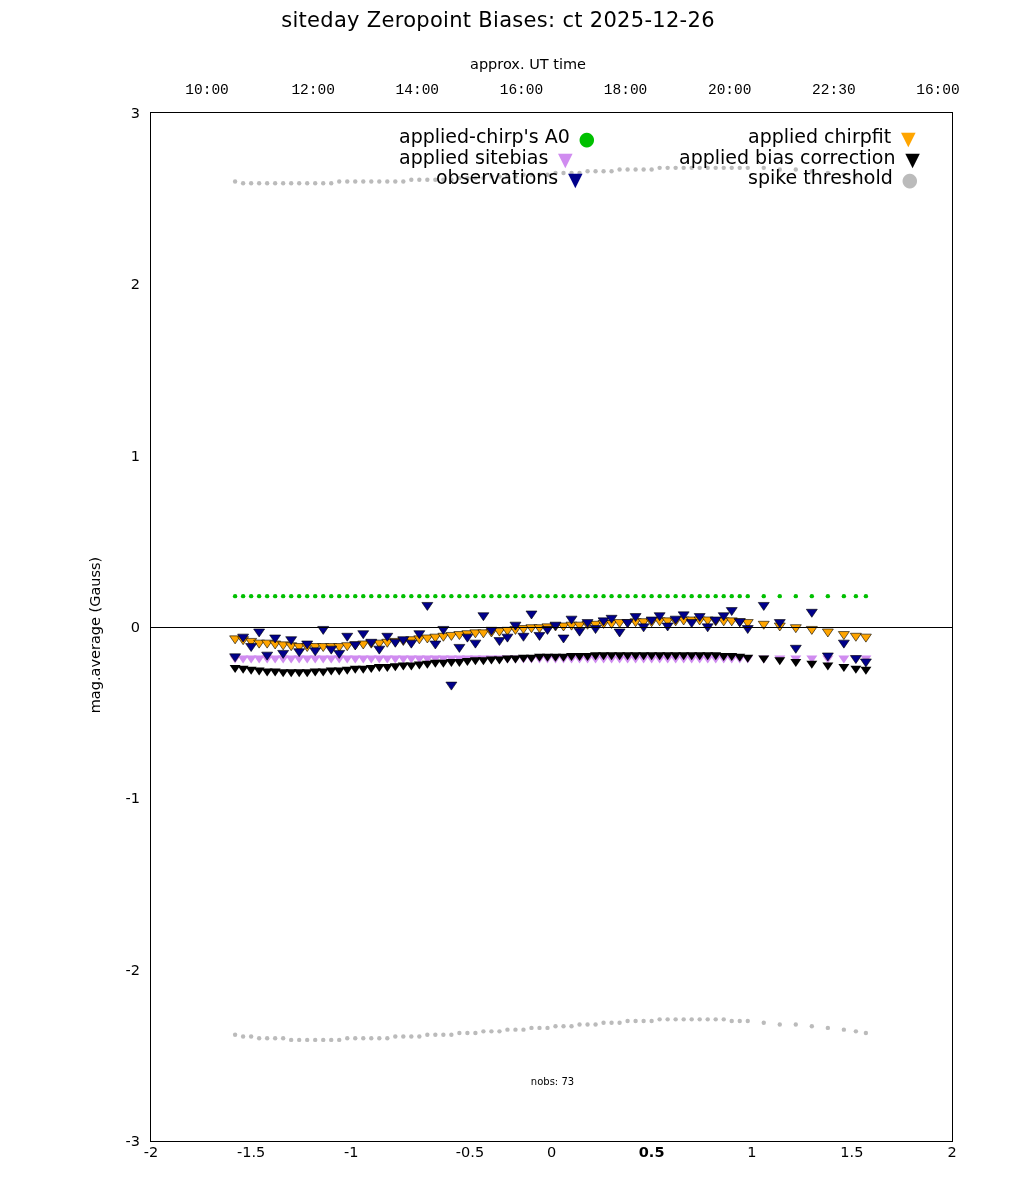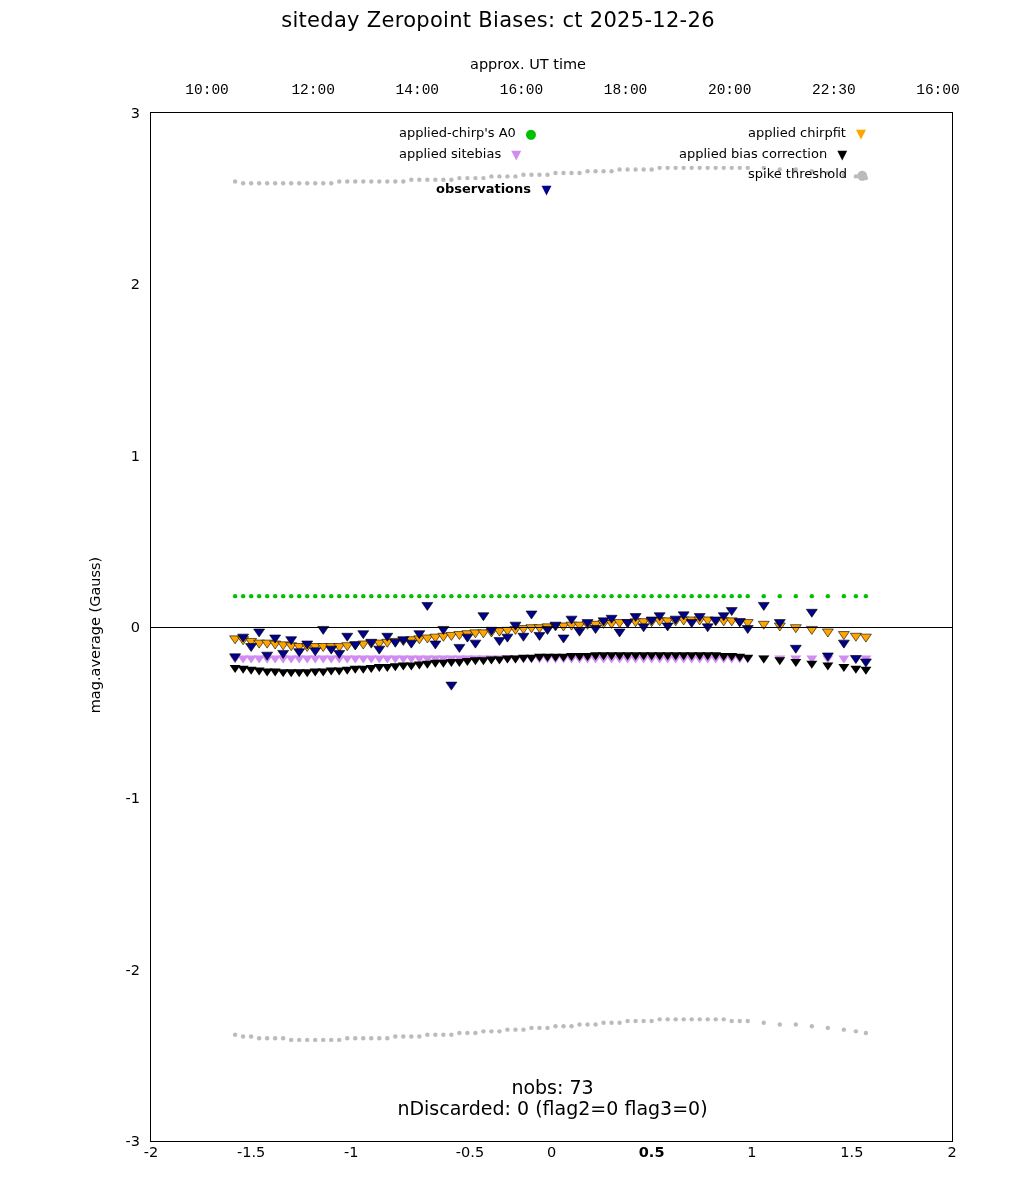--- a/index.html
+++ b/index.html
@@ -107,38 +107,38 @@
   }
   .legend {
     position: absolute;
     left: 0; top: 0;
     width: 803px;
     height: 80px;
     pointer-events: none;
   }
   .legend-entry {
     position: absolute;
-    font-size: 13px;
+    font-size: 19px;
     white-space: nowrap;
   }
   .legend-entry .lbl {
     display: inline-block;
     text-align: right;
   }
   .legend-marker {
     display: inline-block;
     width: 22px;
     text-align: center;
     vertical-align: middle;
   }
   .annot {
     position: absolute;
     width: 803px;
     text-align: center;
-    font-size: 19px;
+    font-size: 10px;
   }
   svg.data-layer {
     position: absolute;
     left: 0; top: 0;
     width: 801px;
     height: 1028px;
   }
 </style>
 </head>
 <body>
@@ -739,36 +739,35 @@
 
     <div class="legend">
       <div class="legend-entry" style="left:248px; top:12px;">
         <span class="lbl">applied-chirp's A0</span>
         <span class="legend-marker" style="color:#00c000">●</span>
       </div>
       <div class="legend-entry" style="left:248px; top:33px;">
         <span class="lbl">applied sitebias</span>
         <span class="legend-marker" style="color:#d08cf0">▼</span>
       </div>
-      <div class="legend-entry" style="left:285px; top:68px;font-weight:bold;">
+      <div class="legend-entry" style="left:285px; top:53px;">
         <span class="lbl">observations</span>
         <span class="legend-marker" style="color:#00008b">▼</span>
       </div>
       <div class="legend-entry" style="left:597px; top:12px;">
         <span class="lbl">applied chirpfit</span>
         <span class="legend-marker" style="color:#ffa500">▼</span>
       </div>
       <div class="legend-entry" style="left:528px; top:33px;">
         <span class="lbl">applied bias correction</span>
         <span class="legend-marker" style="color:#000000">▼</span>
       </div>
       <div class="legend-entry" style="left:597px; top:53px;">
         <span class="lbl">spike threshold</span>
         <span class="legend-marker" style="color:#bbbbbb">●</span>
       </div>
     </div>
 
     <div class="annot" style="top:963px;">nobs: 73</div>
-    <div class="annot" style="top:984px;">nDiscarded: 0  (flag2=0  flag3=0)</div>
   <div class="zeroline" style="top: 514px;"></div>
     </div>
 
 </div>
 
 </body></html>

